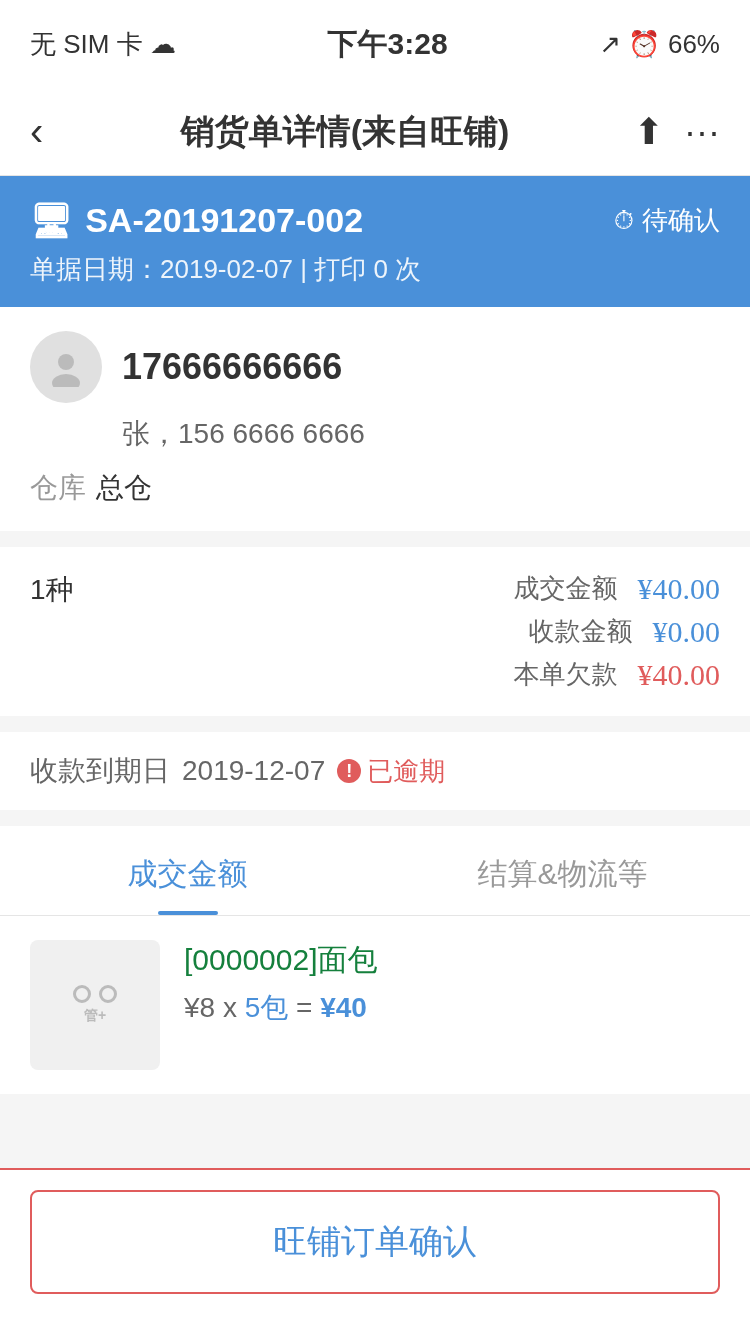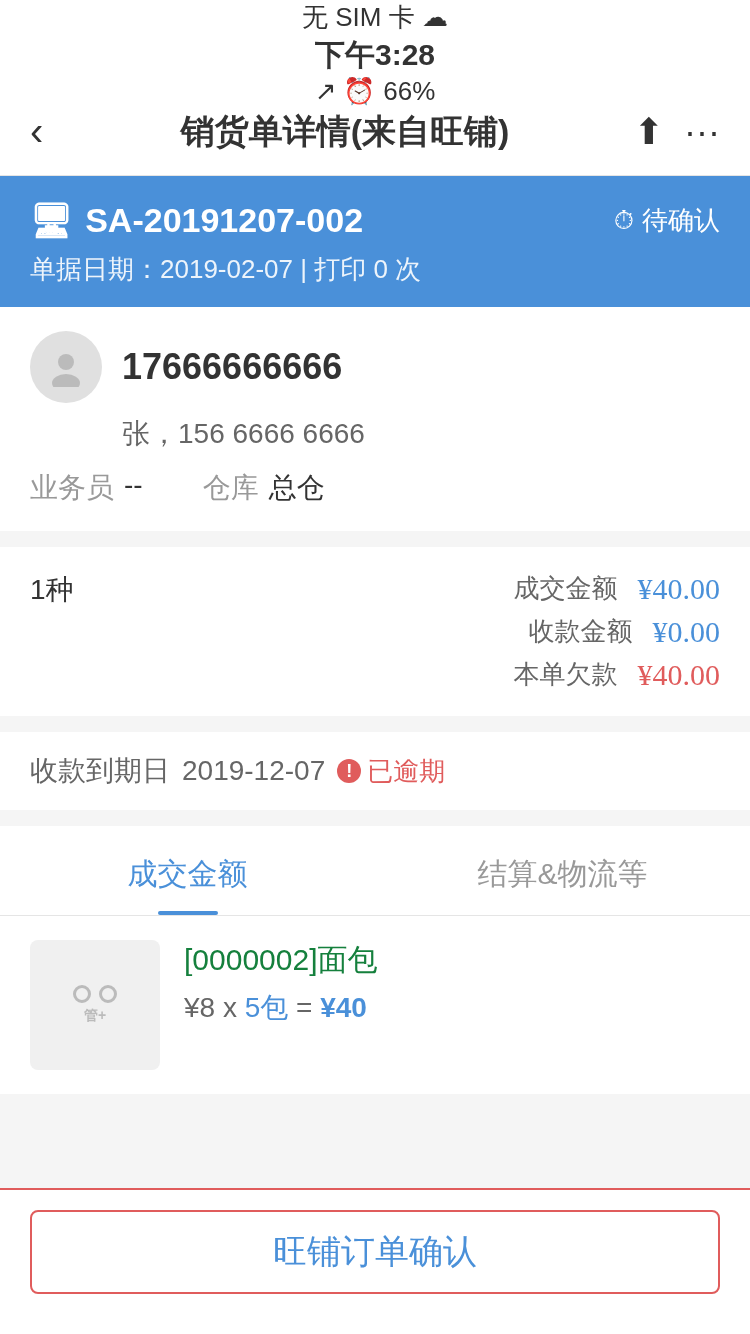--- a/index.html
+++ b/index.html
@@ -16,21 +16,20 @@
     
     .status-bar {
       display: flex;
       justify-content: space-between;
       align-items: center;
       padding: 0 30px;
       height: 88px;
       background: #fff;
       font-size: 28px;
       font-weight: 500;
-      flex-direction: column;
     }
     .status-left { font-size: 26px; }
     .status-center { font-size: 30px; font-weight: 600; }
     .status-right { font-size: 26px; display: flex; align-items: center; gap: 8px; }
 
     
     .nav-bar {
       display: flex;
       align-items: center;
       justify-content: space-between;
@@ -291,21 +290,21 @@
       position: fixed;
       bottom: 0;
       left: 0;
       width: 750px;
       background: #fff;
       padding: 20px 30px 40px;
       border-top: 2px solid #e05c5c;
     }
     .confirm-btn {
       width: 100%;
-      height: 84px;
+      height: 104px;
       border: 2px solid #e05c5c;
       border-radius: 8px;
       background: #fff;
       color: #4A90D9;
       font-size: 34px;
       font-weight: 500;
       cursor: pointer;
       display: flex;
       align-items: center;
       justify-content: center;
@@ -371,24 +370,20 @@
     <div class="avatar">
       <svg width="40" height="40" viewBox="0 0 40 40">
         <circle cx="20" cy="15" r="8" fill="#bbb"></circle>
         <ellipse cx="20" cy="36" rx="14" ry="9" fill="#bbb"></ellipse>
       </svg>
     </div>
     <span class="customer-phone">17666666666</span>
   </div>
   <div class="customer-name">张，156 6666 6666</div>
   <div class="customer-meta">
-    <div class="meta-item">
-      <span class="meta-label">业务员</span>
-      <span class="meta-value">--</span>
-    </div>
     <div class="meta-item">
       <span class="meta-label">仓库</span>
       <span class="meta-value">总仓</span>
     </div>
   </div>
 </div>
 
 <div class="summary-section">
   <div class="summary-left">
     <span class="summary-value">1种</span>

